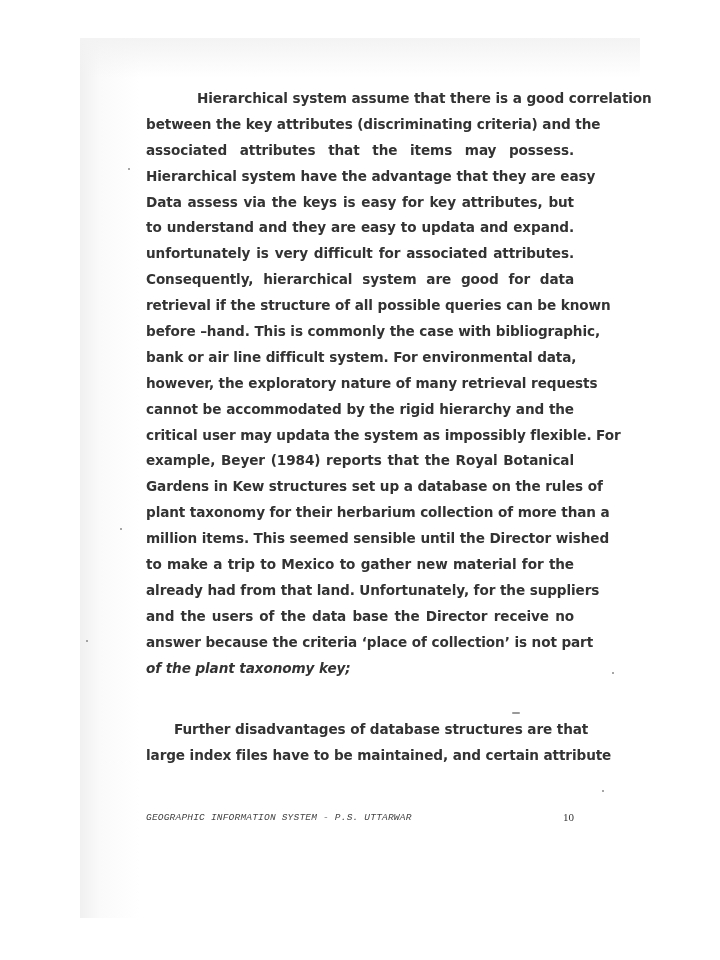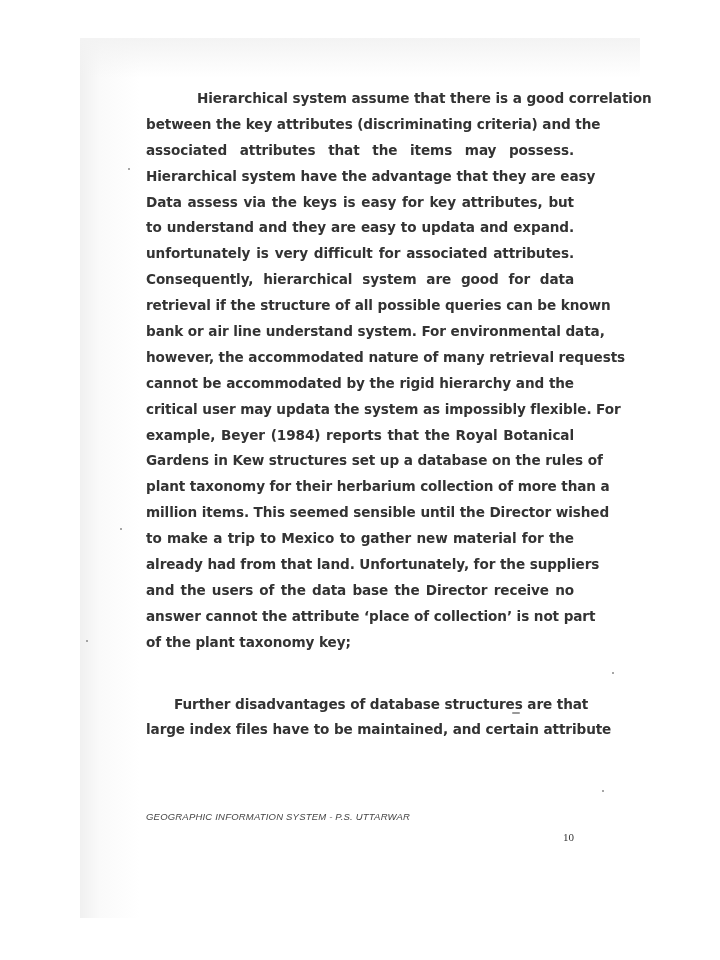--- a/index.html
+++ b/index.html
@@ -18,35 +18,35 @@
   }
   .text-block {
     position: absolute; left: 146px; top: 86px; width: 428px;
     color: #333333; font-weight: bold; font-size: 13.6px;
     line-height: 25.9px; letter-spacing: -0.1px;
   }
   .line {
     display: block; height: 25.9px; white-space: nowrap;
     text-align: justify; text-align-last: justify;
   }
-  .line.last { text-align-last: left; }
+  .line.last { text-align-last: left; font-style: italic; }
   .first-line { padding-left: 3px; margin-left: 48px; }
   .para2 { margin-top: 36px; }
   .indent { padding-left: 28px; }
   .footer {
     position: absolute; left: 146px; top: 811px; width: 428px;
     font-size: 9.5px; color: #444;
   }
   .footer-left {
-    font-family: Liberation Sans, sans-serif; letter-spacing: 0.2px;
+    font-family: Liberation Mono, monospace; letter-spacing: 0.2px;
     font-style: italic; font-weight: normal; text-align: center;
   }
   .footer-right {
     position: absolute; right: 0; top: 0;
-    font-family: "Liberation Serif", serif; font-size: 11px; color: #333; margin-top: 20px;
+    font-family: "Liberation Serif", serif; font-size: 11px; color: #333;
   }
   .speck { position: absolute; background: #888; border-radius: 50%; }
 </style>
 </head>
 <body>
 
 <div class="scan">
   <div class="scan-shade"></div>
 </div>
 
@@ -54,32 +54,33 @@
   <div>
     <span class="line first-line">Hierarchical system assume that there is a good correlation</span>
     <span class="line">between the key attributes (discriminating criteria) and the</span>
     <span class="line">associated attributes that the items may possess.</span>
     <span class="line">Hierarchical system have the advantage that they are easy</span>
     <span class="line">Data assess via the keys is easy for key attributes, but</span>
     <span class="line">to understand and they are easy to updata and expand.</span>
     <span class="line">unfortunately is very difficult for associated attributes.</span>
     <span class="line">Consequently, hierarchical system are good for data</span>
     <span class="line">retrieval if the structure of all possible queries can be known</span>
-    <span class="line">bank or air line understand system. For environmental data,</span>
-    <span class="line">however, the accommodated nature of many retrieval requests</span>
+    <span class="line">before –hand. This is commonly the case with bibliographic,</span>
+    <span class="line">bank or air line difficult system. For environmental data,</span>
+    <span class="line">however, the exploratory nature of many retrieval requests</span>
     <span class="line">cannot be accommodated by the rigid hierarchy and the</span>
     <span class="line">critical user may updata the system as impossibly flexible. For</span>
     <span class="line">example, Beyer (1984) reports that the Royal Botanical</span>
     <span class="line">Gardens in Kew structures set up a database on the rules of</span>
     <span class="line">plant taxonomy for their herbarium collection of more than a</span>
     <span class="line">million items. This seemed sensible until the Director wished</span>
     <span class="line">to make a trip to Mexico to gather new material for the</span>
     <span class="line">already had from that land. Unfortunately, for the suppliers</span>
     <span class="line">and the users of the data base the Director receive no</span>
-    <span class="line">answer cannot the attribute ‘place of collection’ is not part</span>
+    <span class="line">answer because the criteria ‘place of collection’ is not part</span>
     <span class="line last">of the plant taxonomy key;</span>
   </div>
   <div class="para2">
     <span class="line indent">Further disadvantages of database structures are that</span>
     <span class="line">large index files have to be maintained, and certain attribute</span>
   </div>
 </div>
 
 <div class="footer">
   <span class="footer-left">GEOGRAPHIC INFORMATION SYSTEM - P.S. UTTARWAR</span>

